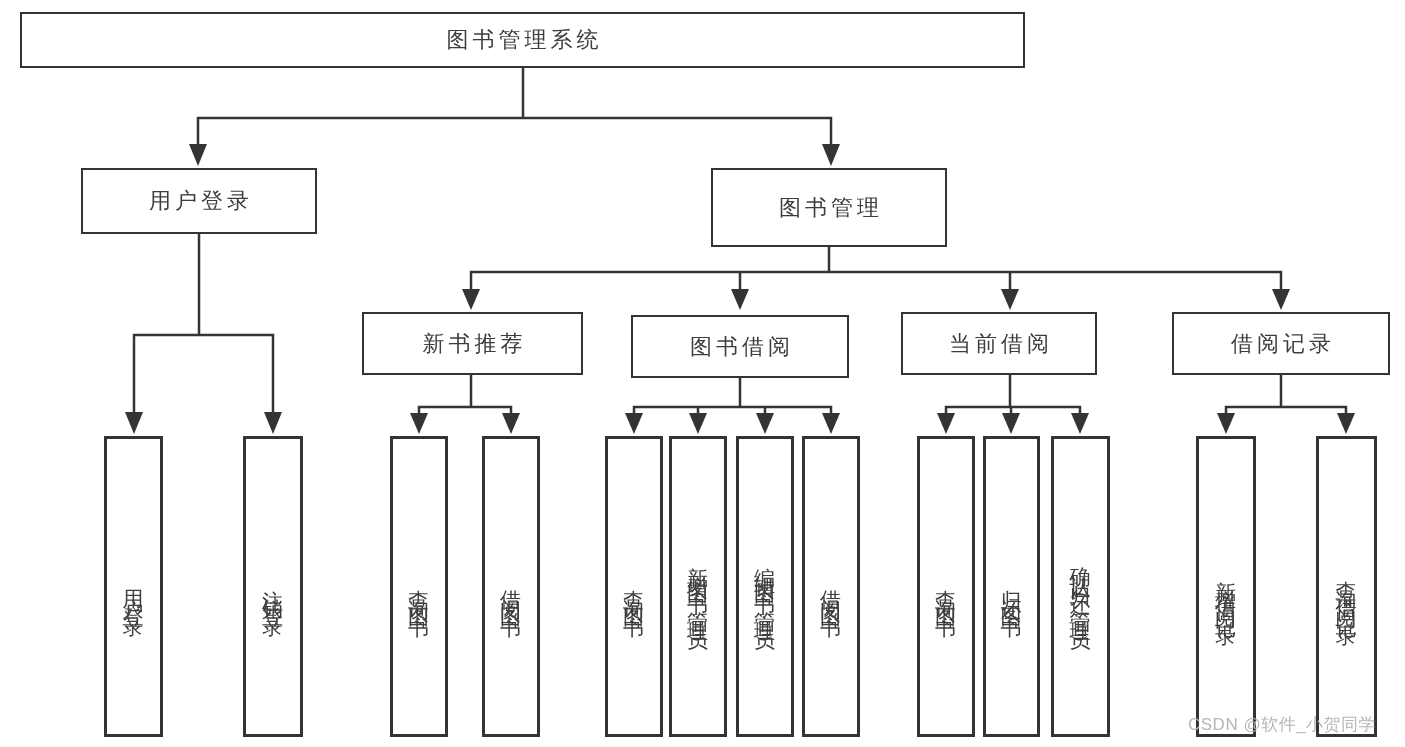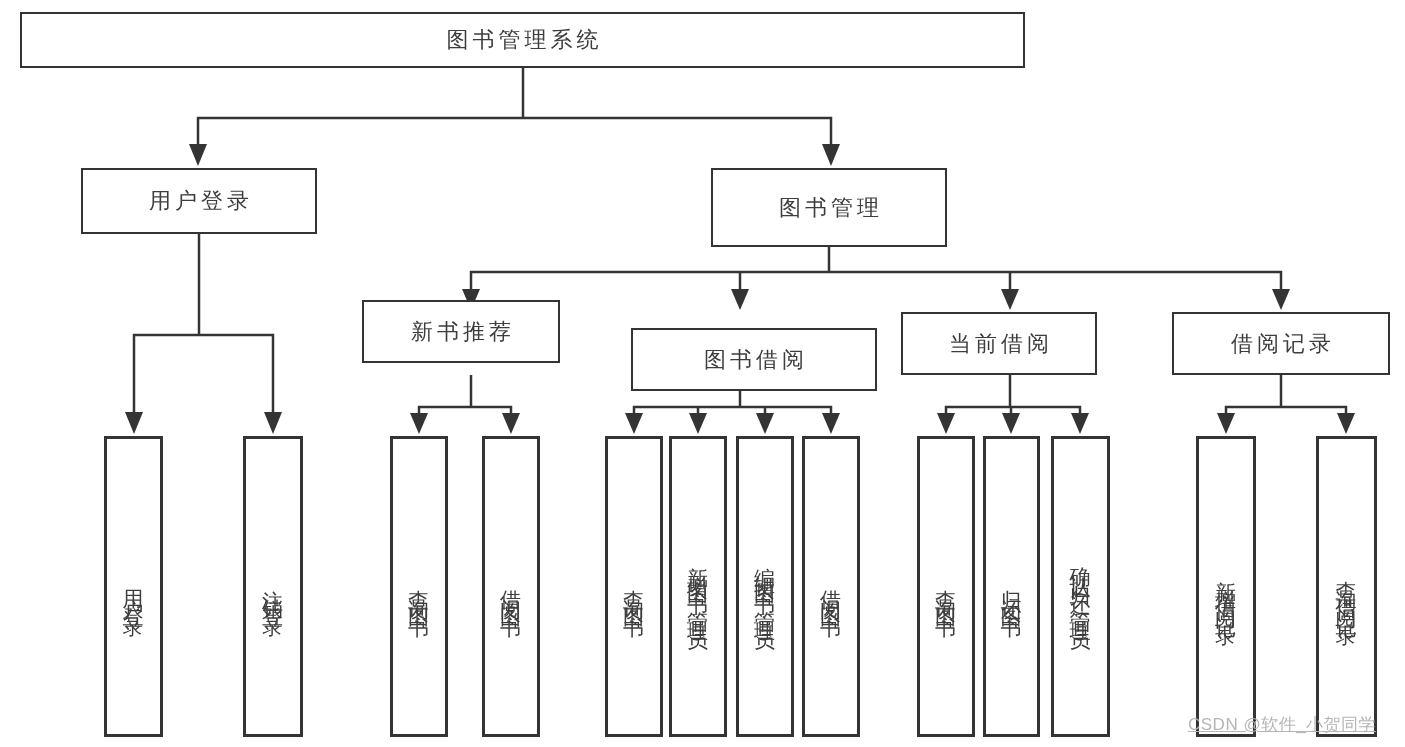--- a/index.html
+++ b/index.html
@@ -38,21 +38,20 @@
     transform:translateY(4px); 
   }
   .watermark{
     position:absolute;
     left:1188px;top:713px;
     font-size:17px;
     letter-spacing:0.5px;
     color:rgba(178,178,178,0.95);
     white-space:nowrap;
     z-index:5;
-    text-decoration:underline;
   }
 </style>
 </head>
 <body>
 
 <div class="canvas">
 
   <svg class="connectors" width="1405" height="747" viewBox="0 0 1405 747">
     <g stroke="#343434" stroke-width="2.5" fill="none">
 
@@ -97,24 +96,24 @@
     <span>图书管理系统</span>
   </div>
 
   <div class="box h" style="left:81px;top:168px;width:236px;height:66px">
     <span>用户登录</span>
   </div>
   <div class="box h" style="left:711px;top:168px;width:236px;height:79px">
     <span>图书管理</span>
   </div>
 
-  <div class="box h" style="left:362px;top:300px;width:198px;height:63px">
+  <div class="box h" style="left:362px;top:312px;width:221px;height:63px">
     <span>新书推荐</span>
   </div>
-  <div class="box h" style="left:631px;top:328px;width:246px;height:63px">
+  <div class="box h" style="left:631px;top:315px;width:218px;height:63px">
     <span>图书借阅</span>
   </div>
   <div class="box h" style="left:901px;top:312px;width:196px;height:63px">
     <span>当前借阅</span>
   </div>
   <div class="box h" style="left:1172px;top:312px;width:218px;height:63px">
     <span>借阅记录</span>
   </div>
 
   <div class="box leaf" style="left:104px;top:436px;width:59px;height:301px">

